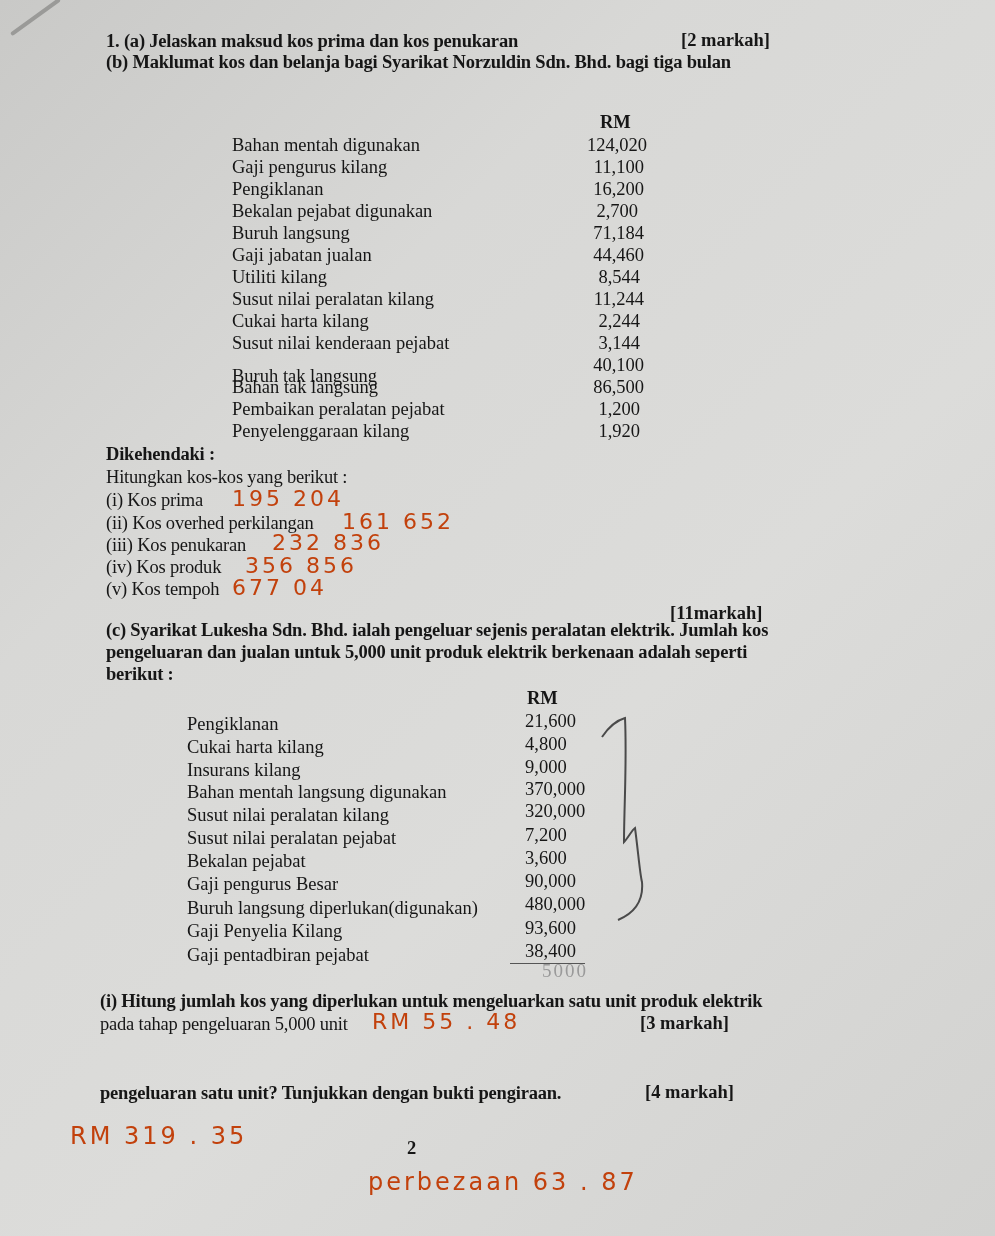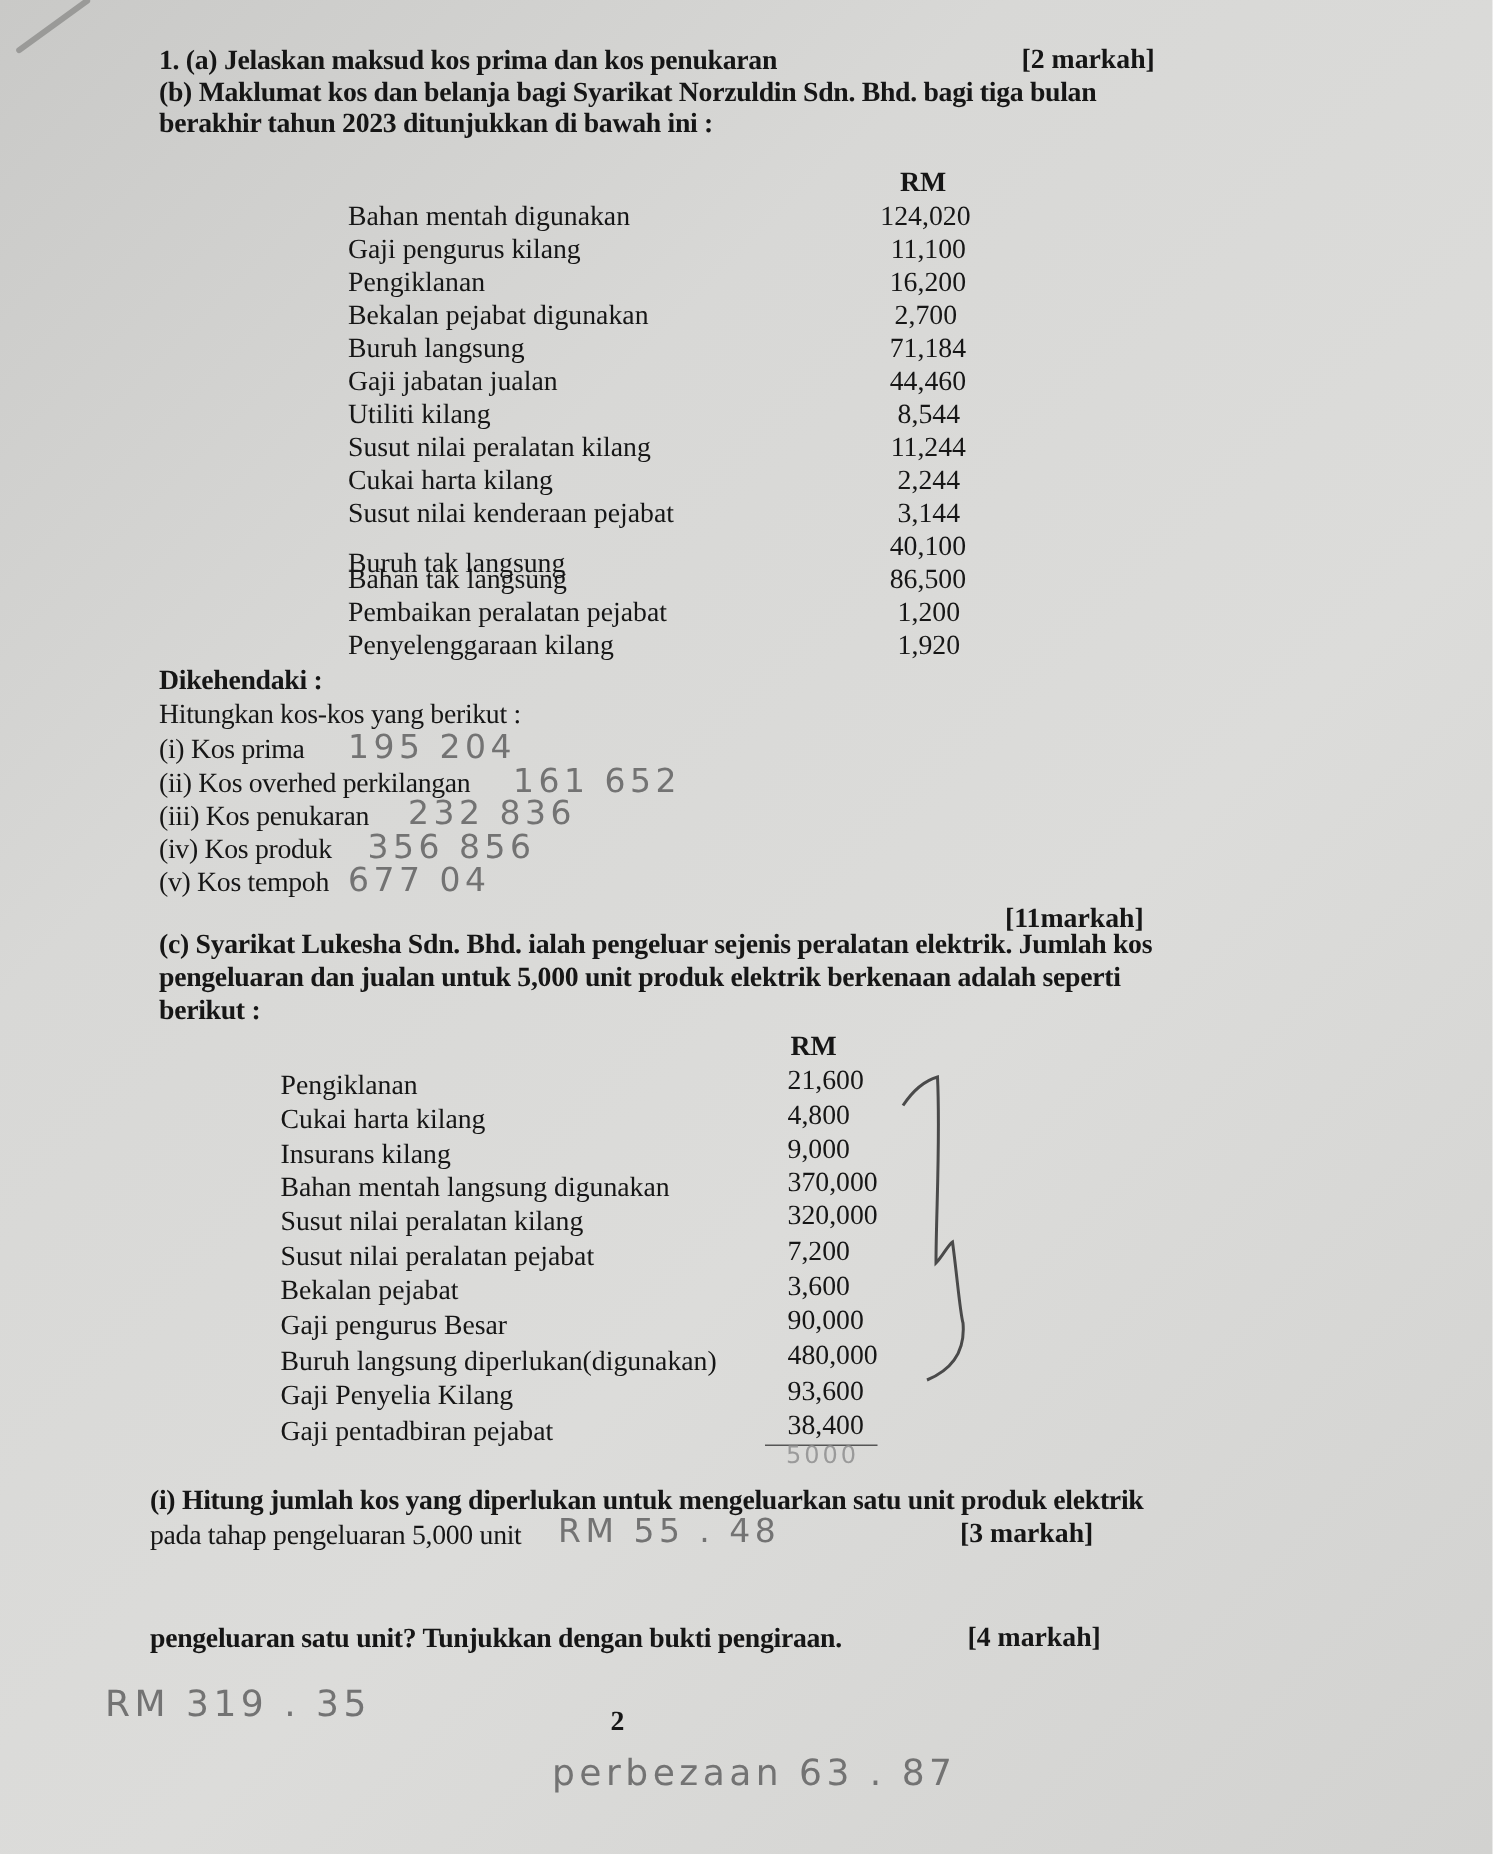--- a/index.html
+++ b/index.html
@@ -15,37 +15,36 @@
       position: absolute; left: 8px; top: 0; width: 60px; height: 4px;
       background: #9a9a98; transform-origin: left top; transform: translate(2px,33px) rotate(-36deg);
       border-radius: 2px;
     }
     .t { position: absolute; font-size: 18.5px; line-height: 22px; white-space: nowrap; letter-spacing: -0.2px; }
     .tb { font-weight: bold; text-align: center; }
     .marks { position: absolute; font-size: 18.5px; font-weight: bold; white-space: nowrap; }
     .row { position: absolute; font-size: 18.5px; line-height: 22px; white-space: nowrap; }
     .val { position: absolute; font-size: 18.5px; line-height: 22px; white-space: nowrap; text-align: right; }
     .hand {
-      position: absolute; font-family: "DejaVu Sans", sans-serif; color: #737373;
+      position: absolute; font-family: "DejaVu Sans", sans-serif; color: #c2410c;
       font-size: 22px; letter-spacing: 3px; white-space: nowrap; font-weight: normal;
     }
     .rm-head { position: absolute; font-size: 18.5px; font-weight: bold; }
     svg.brace { position: absolute; }
   </style>
 </head>
 <body>
 
 <div class="page">
   <div class="pen-line"></div>
 
   <div class="t tb" style="left:106px;top:30px;">1. (a) Jelaskan maksud kos prima dan kos penukaran</div>
   <div class="marks" style="left:681px;top:30px;">[2 markah]</div>
 
   <div class="t tb" style="left:106px;top:51px;">(b) Maklumat kos dan belanja bagi Syarikat Norzuldin Sdn. Bhd. bagi tiga bulan</div>
-  <div class="t tb" style="left:106px;top:72px;">berakhir tahun 2023 ditunjukkan di bawah ini :</div>
 
   <div class="rm-head" style="left:600px;top:112px;">RM</div>
   <div>
     <div class="row" style="left:232px;top:134px;">Bahan mentah digunakan</div>
     <div class="val" style="left:560px;width:87px;top:134px;">124,020</div>
 
     <div class="row" style="left:232px;top:156px;">Gaji pengurus kilang</div>
     <div class="val" style="left:560px;width:84px;top:156px;">11,100</div>
 
     <div class="row" style="left:232px;top:178px;">Pengiklanan</div>
@@ -139,21 +138,21 @@
     <div class="val" style="left:500px;width:100px;top:893px;text-align:left;padding-left:25px;">480,000</div>
 
     <div class="row" style="left:187px;top:920px;">Gaji Penyelia Kilang</div>
     <div class="val" style="left:500px;width:100px;top:917px;text-align:left;padding-left:25px;">93,600</div>
 
     <div class="row" style="left:187px;top:944px;">Gaji pentadbiran pejabat</div>
     <div class="val" style="left:500px;width:100px;top:940px;text-align:left;padding-left:25px;">38,400</div>
   </div>
 
   <div style="position:absolute;left:510px;top:963px;width:75px;border-top:1px solid #555;"></div>
-  <div class="hand" style="left:524px;top:960px;font-size:16px;color:#9a9a9a;letter-spacing:2px;">5000</div>
+  <div class="hand" style="left:542px;top:960px;font-size:19px;color:#9a9a9a;letter-spacing:2px;font-family:Liberation Serif, serif;">5000</div>
 
   <svg class="brace" style="left:580px;top:700px;" width="100" height="225" viewBox="0 0 100 225">
     <path d="M22 37 C30 25, 38 20, 45 18 C47 60, 44 110, 44 142 C48 138, 52 130, 55 128 C58 150, 60 175, 62 182 C64 205, 50 215, 38 220" fill="none" stroke="#4a4a4a" stroke-width="2"></path>
   </svg>
 
   <div class="t tb" style="left:100px;top:990px;">(i) Hitung jumlah kos yang diperlukan untuk mengeluarkan satu unit produk elektrik</div>
   <div class="t" style="left:100px;top:1013px;">pada tahap pengeluaran 5,000 unit</div>
   <div class="hand" style="left:372px;top:1009px;">RM 55 . 48</div>
   <div class="marks" style="left:640px;top:1013px;">[3 markah]</div>
 

